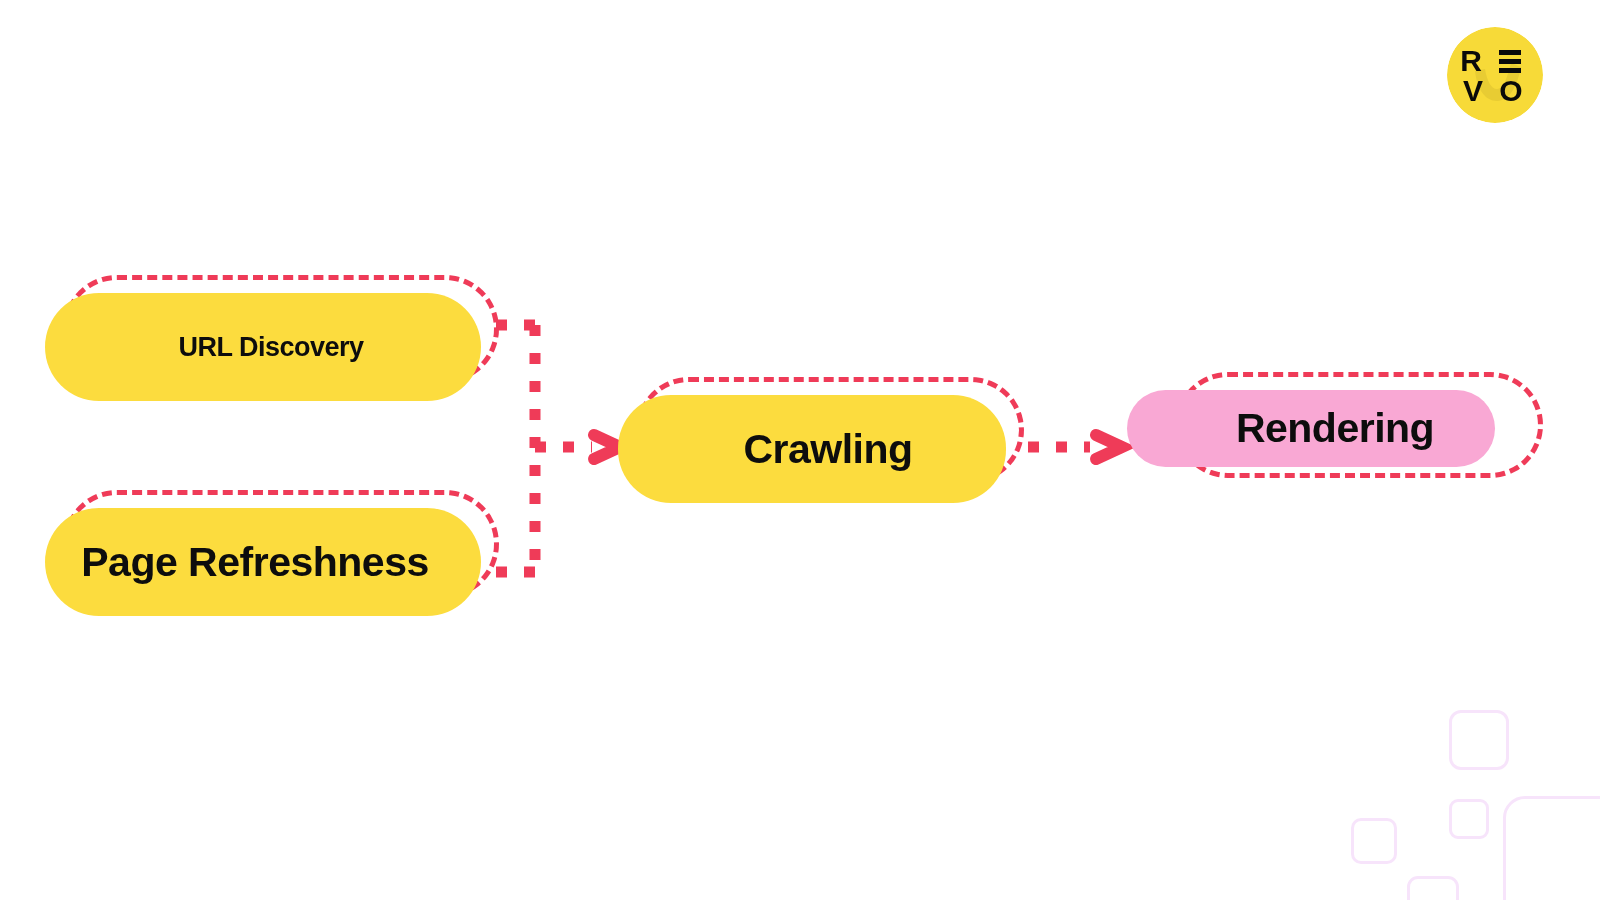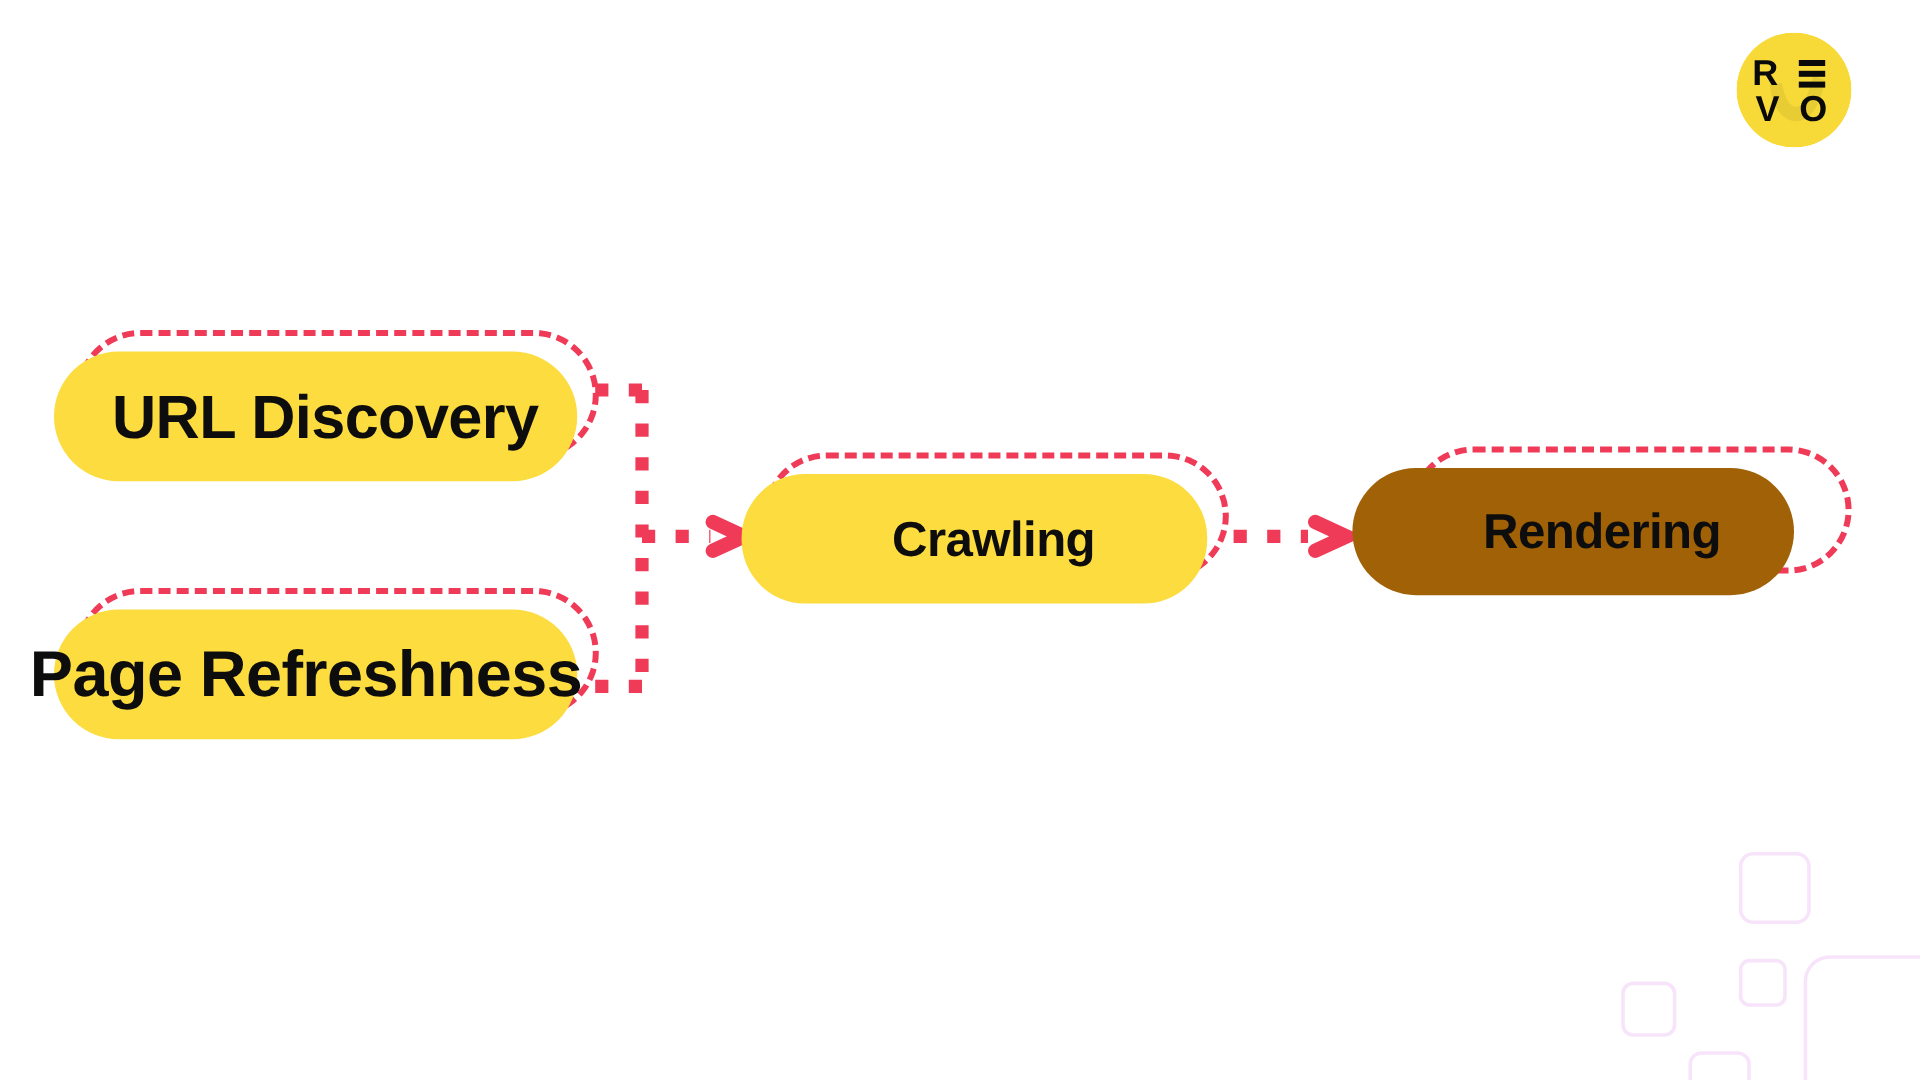--- a/index.html
+++ b/index.html
@@ -98,32 +98,32 @@
       <line x1="535" y1="325" x2="535" y2="572" stroke="#ef3b58" stroke-width="11" stroke-dasharray="11 17" stroke-linecap="butt"></line>
       <line x1="535" y1="447" x2="592" y2="447" stroke="#ef3b58" stroke-width="11" stroke-dasharray="11 17" stroke-linecap="butt"></line>
       <path d="M594 435 L620 447 L594 459" fill="none" stroke="#ef3b58" stroke-width="12" stroke-linecap="round" stroke-linejoin="miter"></path>
       <line x1="1028" y1="447" x2="1090" y2="447" stroke="#ef3b58" stroke-width="11" stroke-dasharray="11 17" stroke-linecap="butt"></line>
       <path d="M1096 435 L1122 447 L1096 459" fill="none" stroke="#ef3b58" stroke-width="12" stroke-linecap="round" stroke-linejoin="miter"></path>
     </svg>
 
   <div id="nodes-layer">
       <div class="node-outline" style="left: 63px; top: 275px; width: 436px; height: 108px; border-radius: 64px; border-color: rgb(239, 59, 88);"></div>
       <div class="node-fill" style="left: 45px; top: 293px; width: 436px; height: 108px; border-radius: 54px; background: rgb(252, 220, 62);">
-        <span class="node-label" style="font-size: 51px; color: rgb(13, 13, 13); transform: translateX(8px);">URL Discovery</span>
+        <span class="node-label" style="font-size: 27px; color: rgb(13, 13, 13); transform: translateX(8px);">URL Discovery</span>
       </div>
       <div class="node-outline" style="left: 63px; top: 490px; width: 436px; height: 108px; border-radius: 64px; border-color: rgb(239, 59, 88);"></div>
       <div class="node-fill" style="left: 45px; top: 508px; width: 436px; height: 108px; border-radius: 54px; background: rgb(252, 220, 62);">
-        <span class="node-label" style="font-size: 54px; color: rgb(13, 13, 13); transform: translateX(-8px);">Page Refreshness</span>
+        <span class="node-label" style="font-size: 41px; color: rgb(13, 13, 13); transform: translateX(-8px);">Page Refreshness</span>
       </div>
       <div class="node-outline" style="left: 636px; top: 377px; width: 388px; height: 106px; border-radius: 63px; border-color: rgb(239, 59, 88);"></div>
       <div class="node-fill" style="left: 618px; top: 395px; width: 388px; height: 108px; border-radius: 53px; background: rgb(252, 220, 62);">
         <span class="node-label" style="font-size: 41px; color: rgb(13, 13, 13); transform: translateX(16px);">Crawling</span>
       </div>
       <div class="node-outline" style="left: 1175px; top: 372px; width: 368px; height: 106px; border-radius: 63px; border-color: rgb(239, 59, 88);"></div>
-      <div class="node-fill" style="left: 1127px; top: 390px; width: 368px; height: 106px; border-radius: 53px; background: #a16207;">
+      <div class="node-fill" style="left: 1127px; top: 390px; width: 368px; height: 77px; border-radius: 53px; background: #f9a8d4;">
         <span class="node-label" style="font-size: 41px; color: rgb(13, 13, 13); transform: translateX(24px);">Rendering</span>
       </div>
     </div>
 
   <div class="logo" id="brand-logo" style="left:1447px; top:27px;">
     <svg width="96" height="96" viewBox="0 0 96 96">
       <circle cx="48" cy="48" r="48" id="logo-bg" fill="#f7da38"></circle>
       <path id="logo-swoosh-path" d="M28 44 C30 62, 38 74, 50 74 C62 74, 70 60, 74 40 L64 36 C60 52, 56 62, 50 62 C44 62, 40 54, 38 42 Z" fill="#e8cc33"></path>
       <g id="logo-letters">
         <text id="logo-R" x="24" y="44" font-family="Liberation Sans, sans-serif" font-size="30" font-weight="bold" text-anchor="middle" fill="#0a0a0a">R</text>

